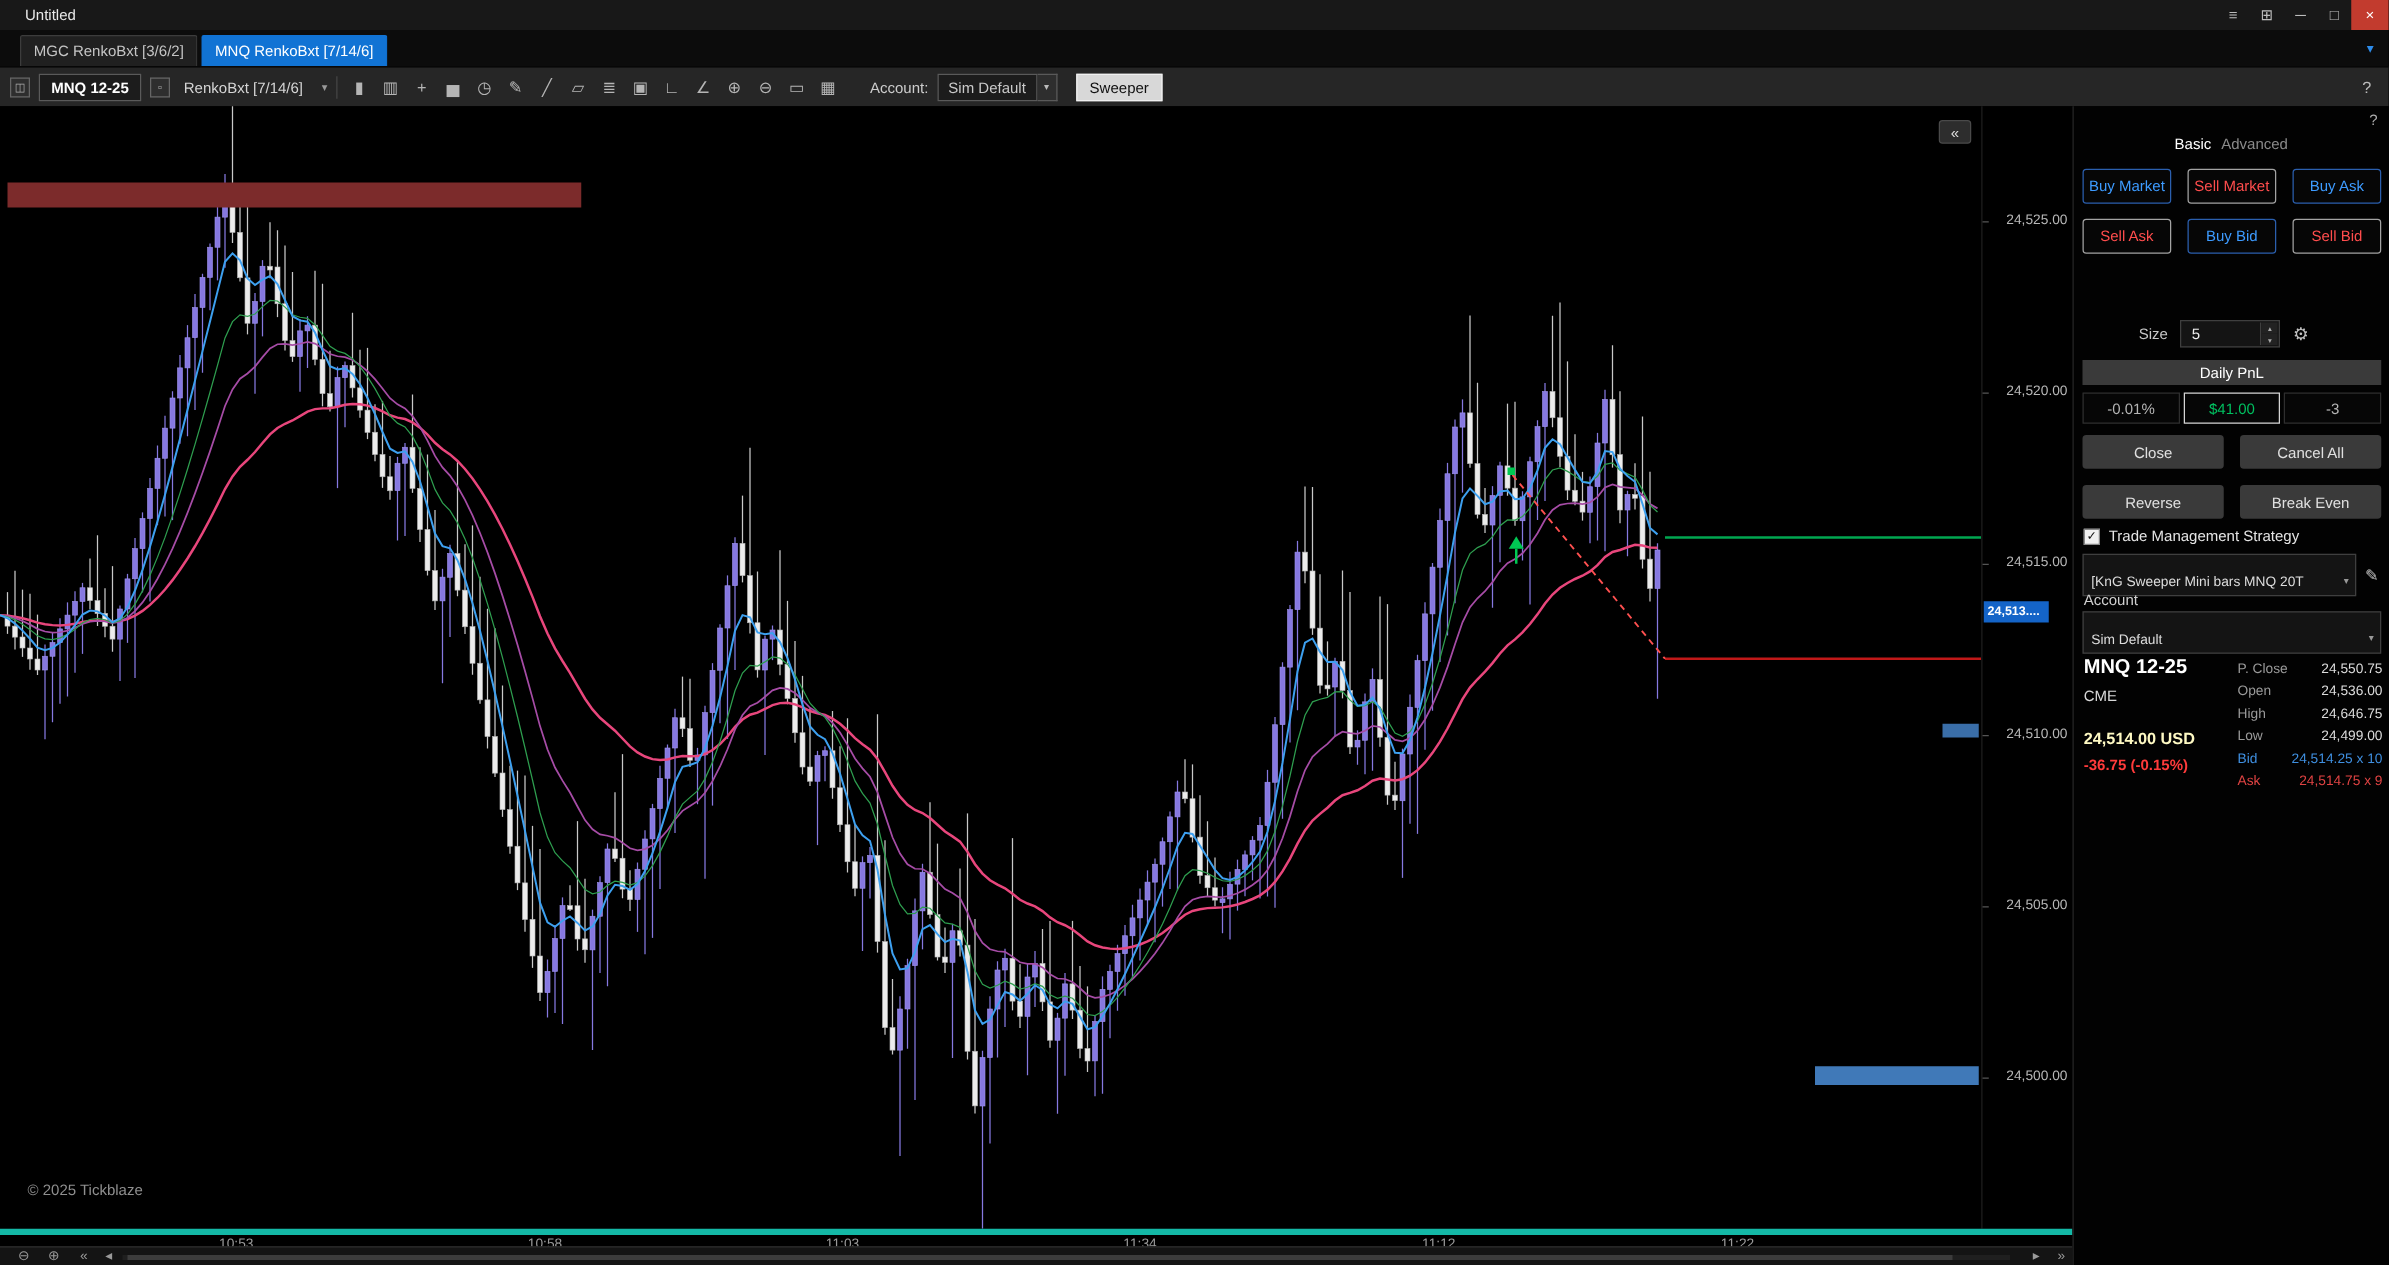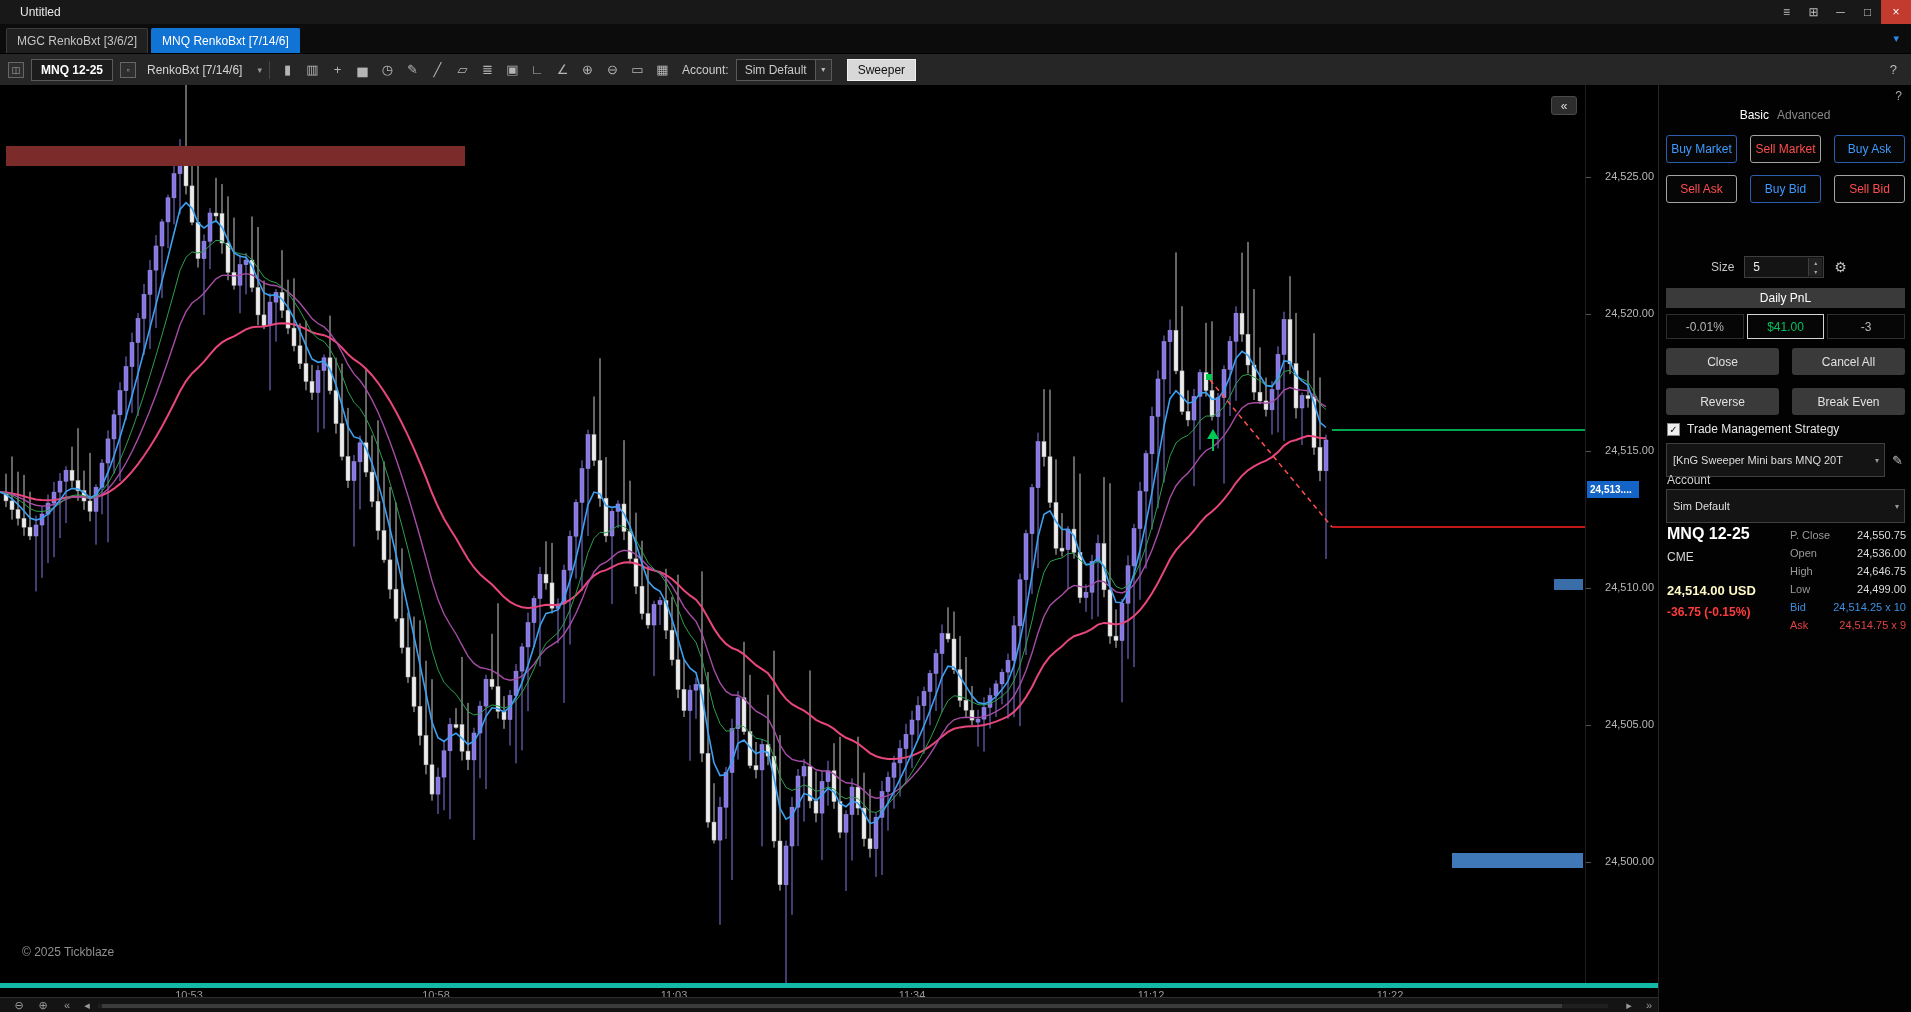--- a/index.html
+++ b/index.html
@@ -5,34 +5,34 @@
   *{box-sizing:border-box;margin:0;padding:0}
   html,body{width:1911px;height:1012px;background:#000;overflow:hidden;position:relative;
     font-family:"Liberation Sans",sans-serif;color:#ddd;-webkit-font-smoothing:antialiased}
   
   .titlebar{position:absolute;left:0;top:0;width:1911px;height:24px;background:#181818;display:flex;align-items:center}
   .title-text{padding-left:20px;font-size:12px;color:#e8e8e8}
   .win-controls{margin-left:auto;display:flex;height:100%}
   .win-btn{width:27px;height:100%;display:flex;align-items:center;justify-content:center;color:#bdbdbd;font-size:12px}
   .win-btn.close{background:#c23b2e;color:#fff;width:30px}
   
-  .tabbar{position:absolute;left:0;top:24px;width:1911px;height:29px;background:#0c0c0c;display:flex;align-items:flex-end;padding-left:6px;gap:3px}
+  .tabbar{position:absolute;left:0;top:24px;width:1911px;height:29px;background:#0c0c0c;display:flex;align-items:flex-end;padding-left:16px;gap:3px}
   .wtab{height:25px;display:flex;align-items:center;padding:0 10px;font-size:12px;background:#202020;border:1px solid #3c3c3c;border-bottom:none;color:#c5c5c5;border-radius:2px 2px 0 0;white-space:nowrap}
   .wtab.active{background:#1173d4;border-color:#1173d4;color:#fff}
   .tab-overflow{position:absolute;right:12px;top:32px;color:#2d8ceb;font-size:11px}
   
   .toolbar{position:absolute;left:0;top:53px;width:1911px;height:32px;background:#262626;border-top:1px solid #000;display:flex;align-items:center;padding:0 8px;gap:7px;font-size:12px;color:#c9c9c9}
   .tb-sq{width:16px;height:16px;border:1px solid #666;background:#2e2e2e;display:flex;align-items:center;justify-content:center;font-size:9px;color:#aaa}
   .symbol-btn{border:1px solid #5a5a5a;background:#1c1c1c;color:#fff;font-weight:bold;font-size:12px;padding:3px 9px;white-space:nowrap}
   .series-btn{color:#d5d5d5;padding:3px 4px;white-space:nowrap}
   .caret{font-size:9px;color:#999;margin-left:4px}
   .tb-sep{width:1px;height:18px;background:#454545}
   #tb-icons{display:flex;align-items:center;gap:4px}
   .tb-icon{width:21px;text-align:center;font-size:13px;color:#b5b5b5}
-  .account-label{margin-left:2px;color:#ccc;white-space:nowrap}
+  .account-label{margin-left:16px;color:#ccc;white-space:nowrap}
   .combo{display:flex;align-items:stretch;height:22px}
   .combo-main{border:1px solid #5a5a5a;background:#1c1c1c;padding:2px 8px;min-width:72px;display:flex;align-items:center;white-space:nowrap}
   .combo-arrow{border:1px solid #5a5a5a;border-left:none;background:#2e2e2e;width:16px;display:flex;align-items:center;justify-content:center;font-size:8px;color:#bbb}
   .sweeper-btn{background:#d8d8d8;color:#101010;padding:3px 10px;border:1px solid #f0f0f0;font-size:12px;margin-left:8px}
   .tb-help{margin-left:auto;color:#bbb;font-size:13px;padding-right:6px}
   
   #chart-svg{position:absolute;left:0;top:85px;background:#000}
   .copyright{position:absolute;left:22px;top:945px;font-size:12px;color:#8f8f8f}
   .collapse-btn{position:absolute;left:1551px;top:96px;width:26px;height:19px;background:#2d2d2d;border:1px solid #4a4a4a;border-radius:3px;color:#ddd;font-size:12px;display:flex;align-items:center;justify-content:center}
   
@@ -66,21 +66,21 @@
   .gear{margin-left:10px;font-size:14px;color:#c0c0c0}
   .pnl-header{position:absolute;top:203px;left:7px;width:239px;height:20px;background:#3a3a3a;color:#fff;display:flex;align-items:center;justify-content:center;font-size:12px}
   .pnl-row{position:absolute;top:229px;left:7px;width:239px;height:25px;display:flex;gap:3px}
   .pnl-cell{flex:1;display:flex;align-items:center;justify-content:center;font-size:12px;border:1px solid #2e2e2e;color:#b5b5b5;background:#060606}
   .pnl-cell.profit{border-color:#d5d5d5;color:#00c060}
   .act-grid{position:absolute;top:263px;left:7px;width:239px;display:grid;grid-template-columns:1fr 1fr;gap:13px}
   .abtn{height:27px;background:#3a3a3a;color:#e0e0e0;display:flex;align-items:center;justify-content:center;border-radius:3px;font-size:12px}
   .tms-row{position:absolute;top:337px;left:8px;display:flex;align-items:center;gap:7px}
   .checkbox{width:13px;height:13px;background:#f0f0f0;border:1px solid #888;color:#111;font-size:10px;line-height:12px;text-align:center}
   .tms-label{color:#e5e5e5;font-size:12px}
-  .select{background:#141414;border:1px solid #3f3f3f;height:21px;display:flex;align-items:center;padding:16px 6px;color:#ddd;font-size:11px;position:relative;white-space:nowrap;overflow:hidden}
+  .select{background:#141414;border:1px solid #3f3f3f;height:21px;display:flex;padding:16px 6px;color:#ddd;font-size:11px;position:relative;white-space:nowrap;overflow:hidden}
   .sel-arrow{position:absolute;right:5px;font-size:8px;color:#999}
   .strategy-row{position:absolute;top:358px;left:7px;width:246px;display:flex;align-items:center}
   .strategy-select{width:219px}
   .pencil{margin-left:7px;color:#c0c0c0;font-size:13px}
   .account-label2{position:absolute;top:388px;left:8px;color:#cfcfcf;font-size:12px}
   .account-select{position:absolute;top:404px;left:7px;width:239px}
   .instr{position:absolute;top:440px;left:8px}
   .instr-symbol{font-size:16px;font-weight:bold;color:#fff}
   .instr-exch{font-size:12px;color:#d8d8d8;margin-top:7px}
   .instr-last{font-size:13px;font-weight:bold;color:#fef9c3;margin-top:19px}

